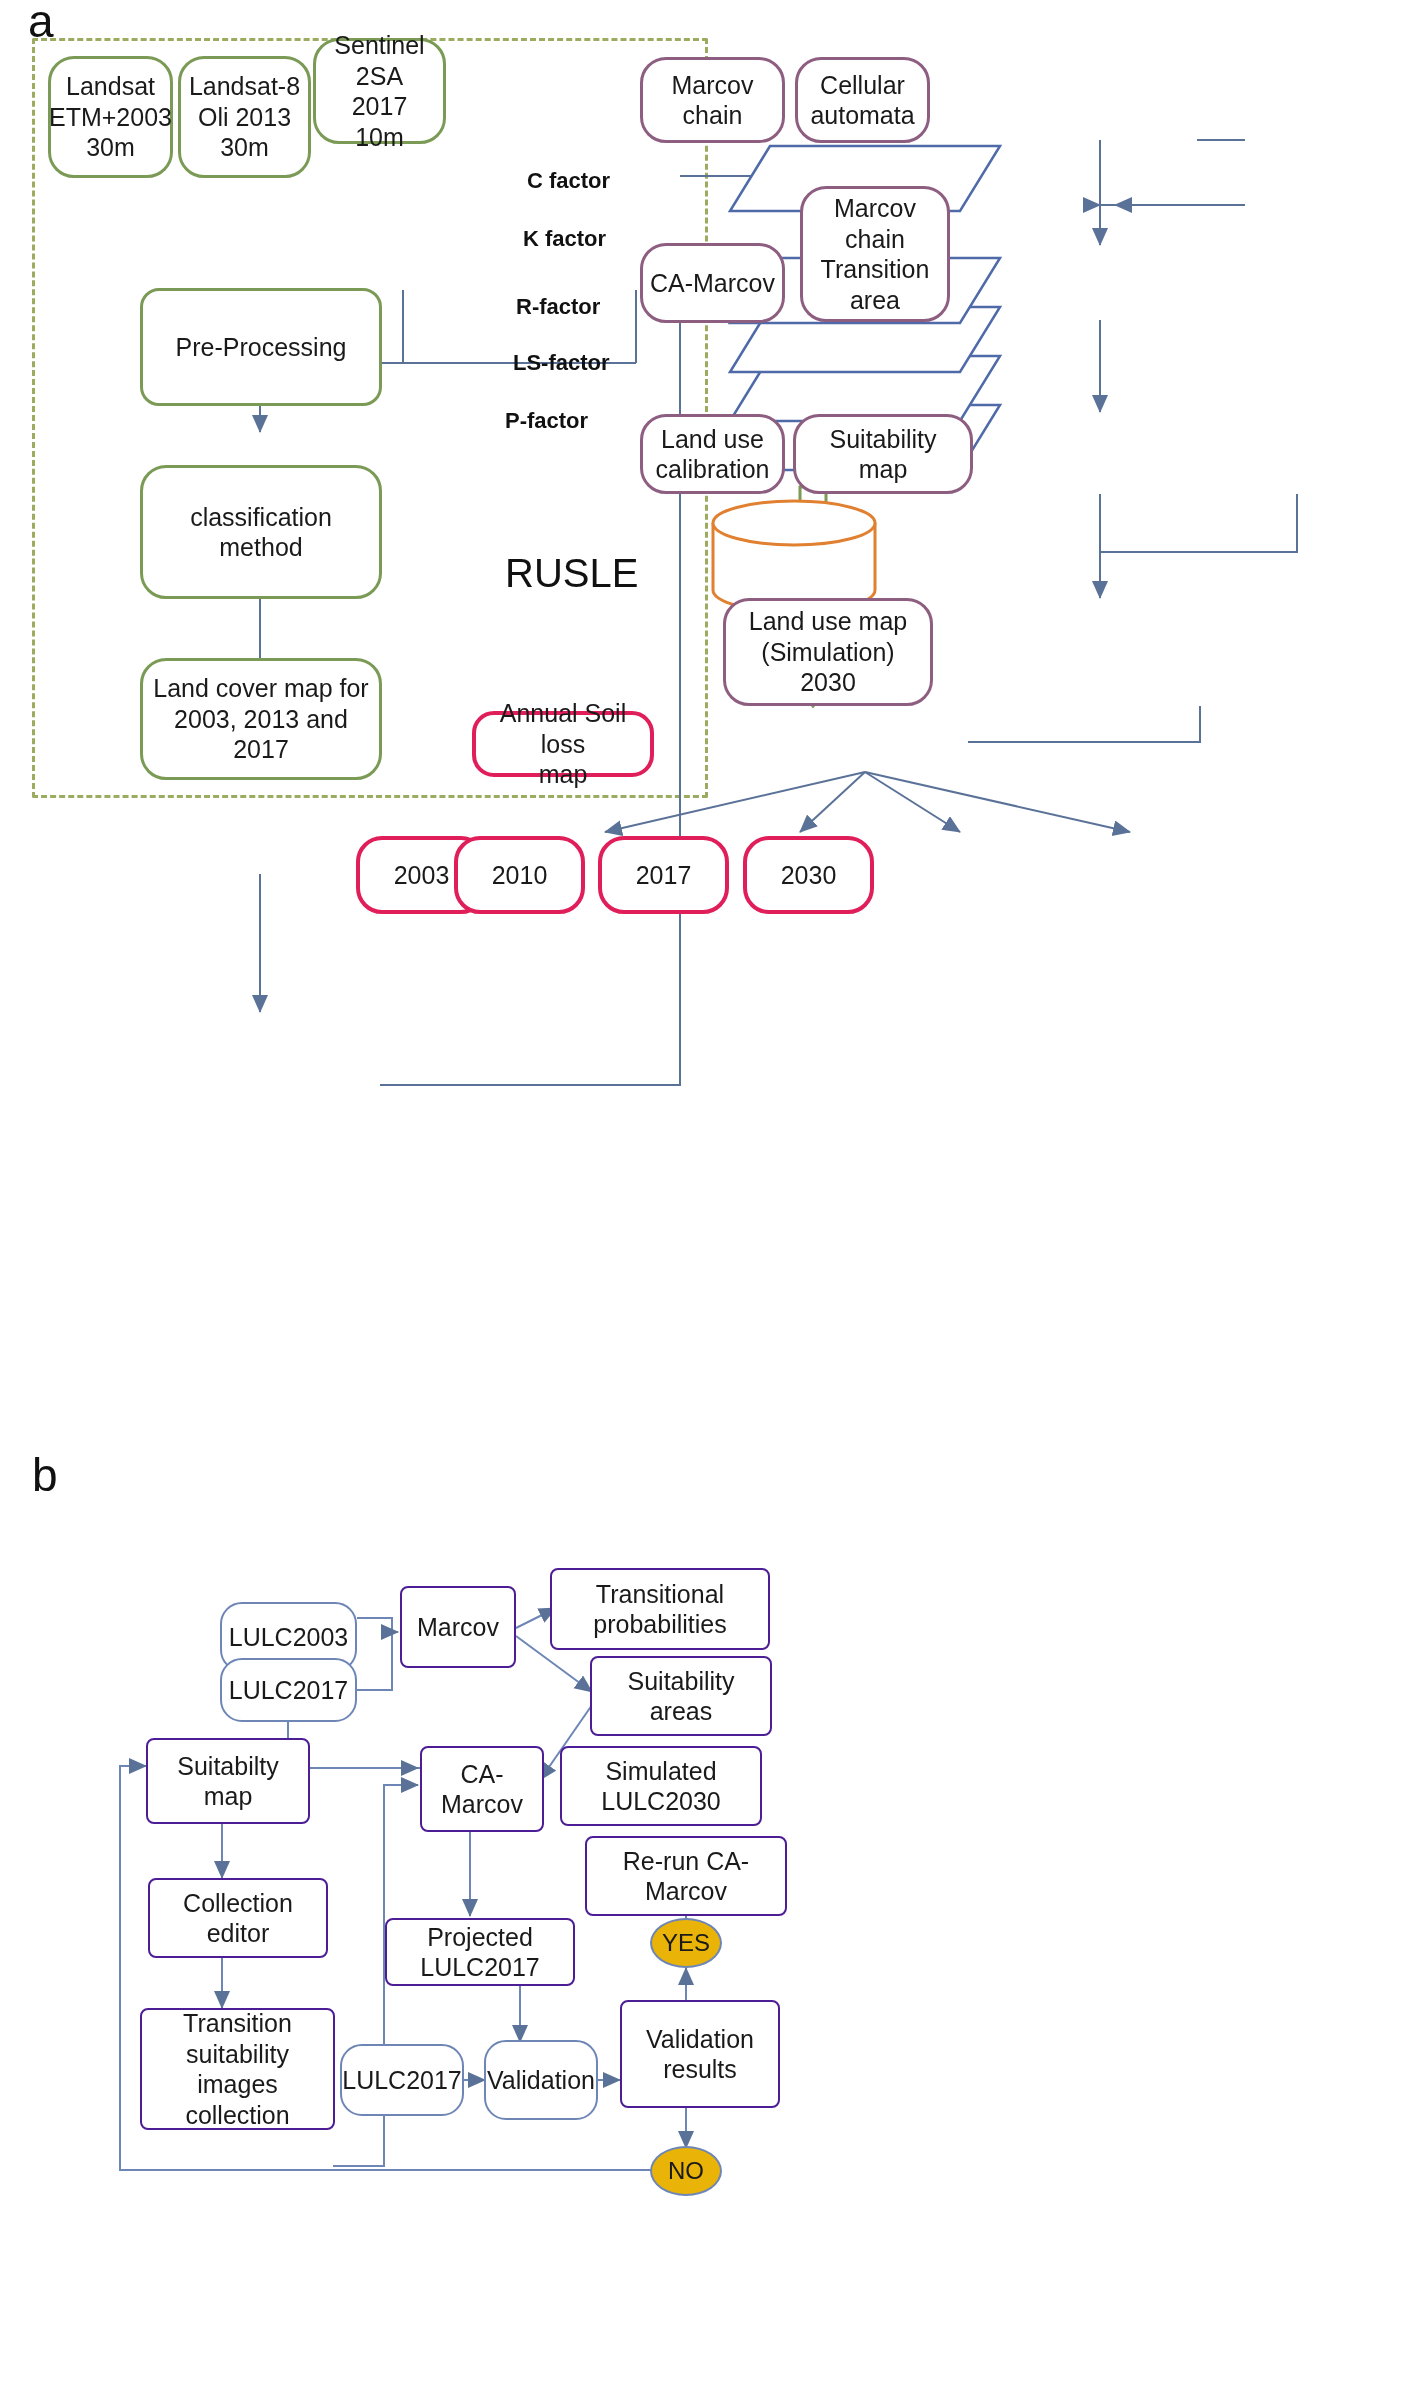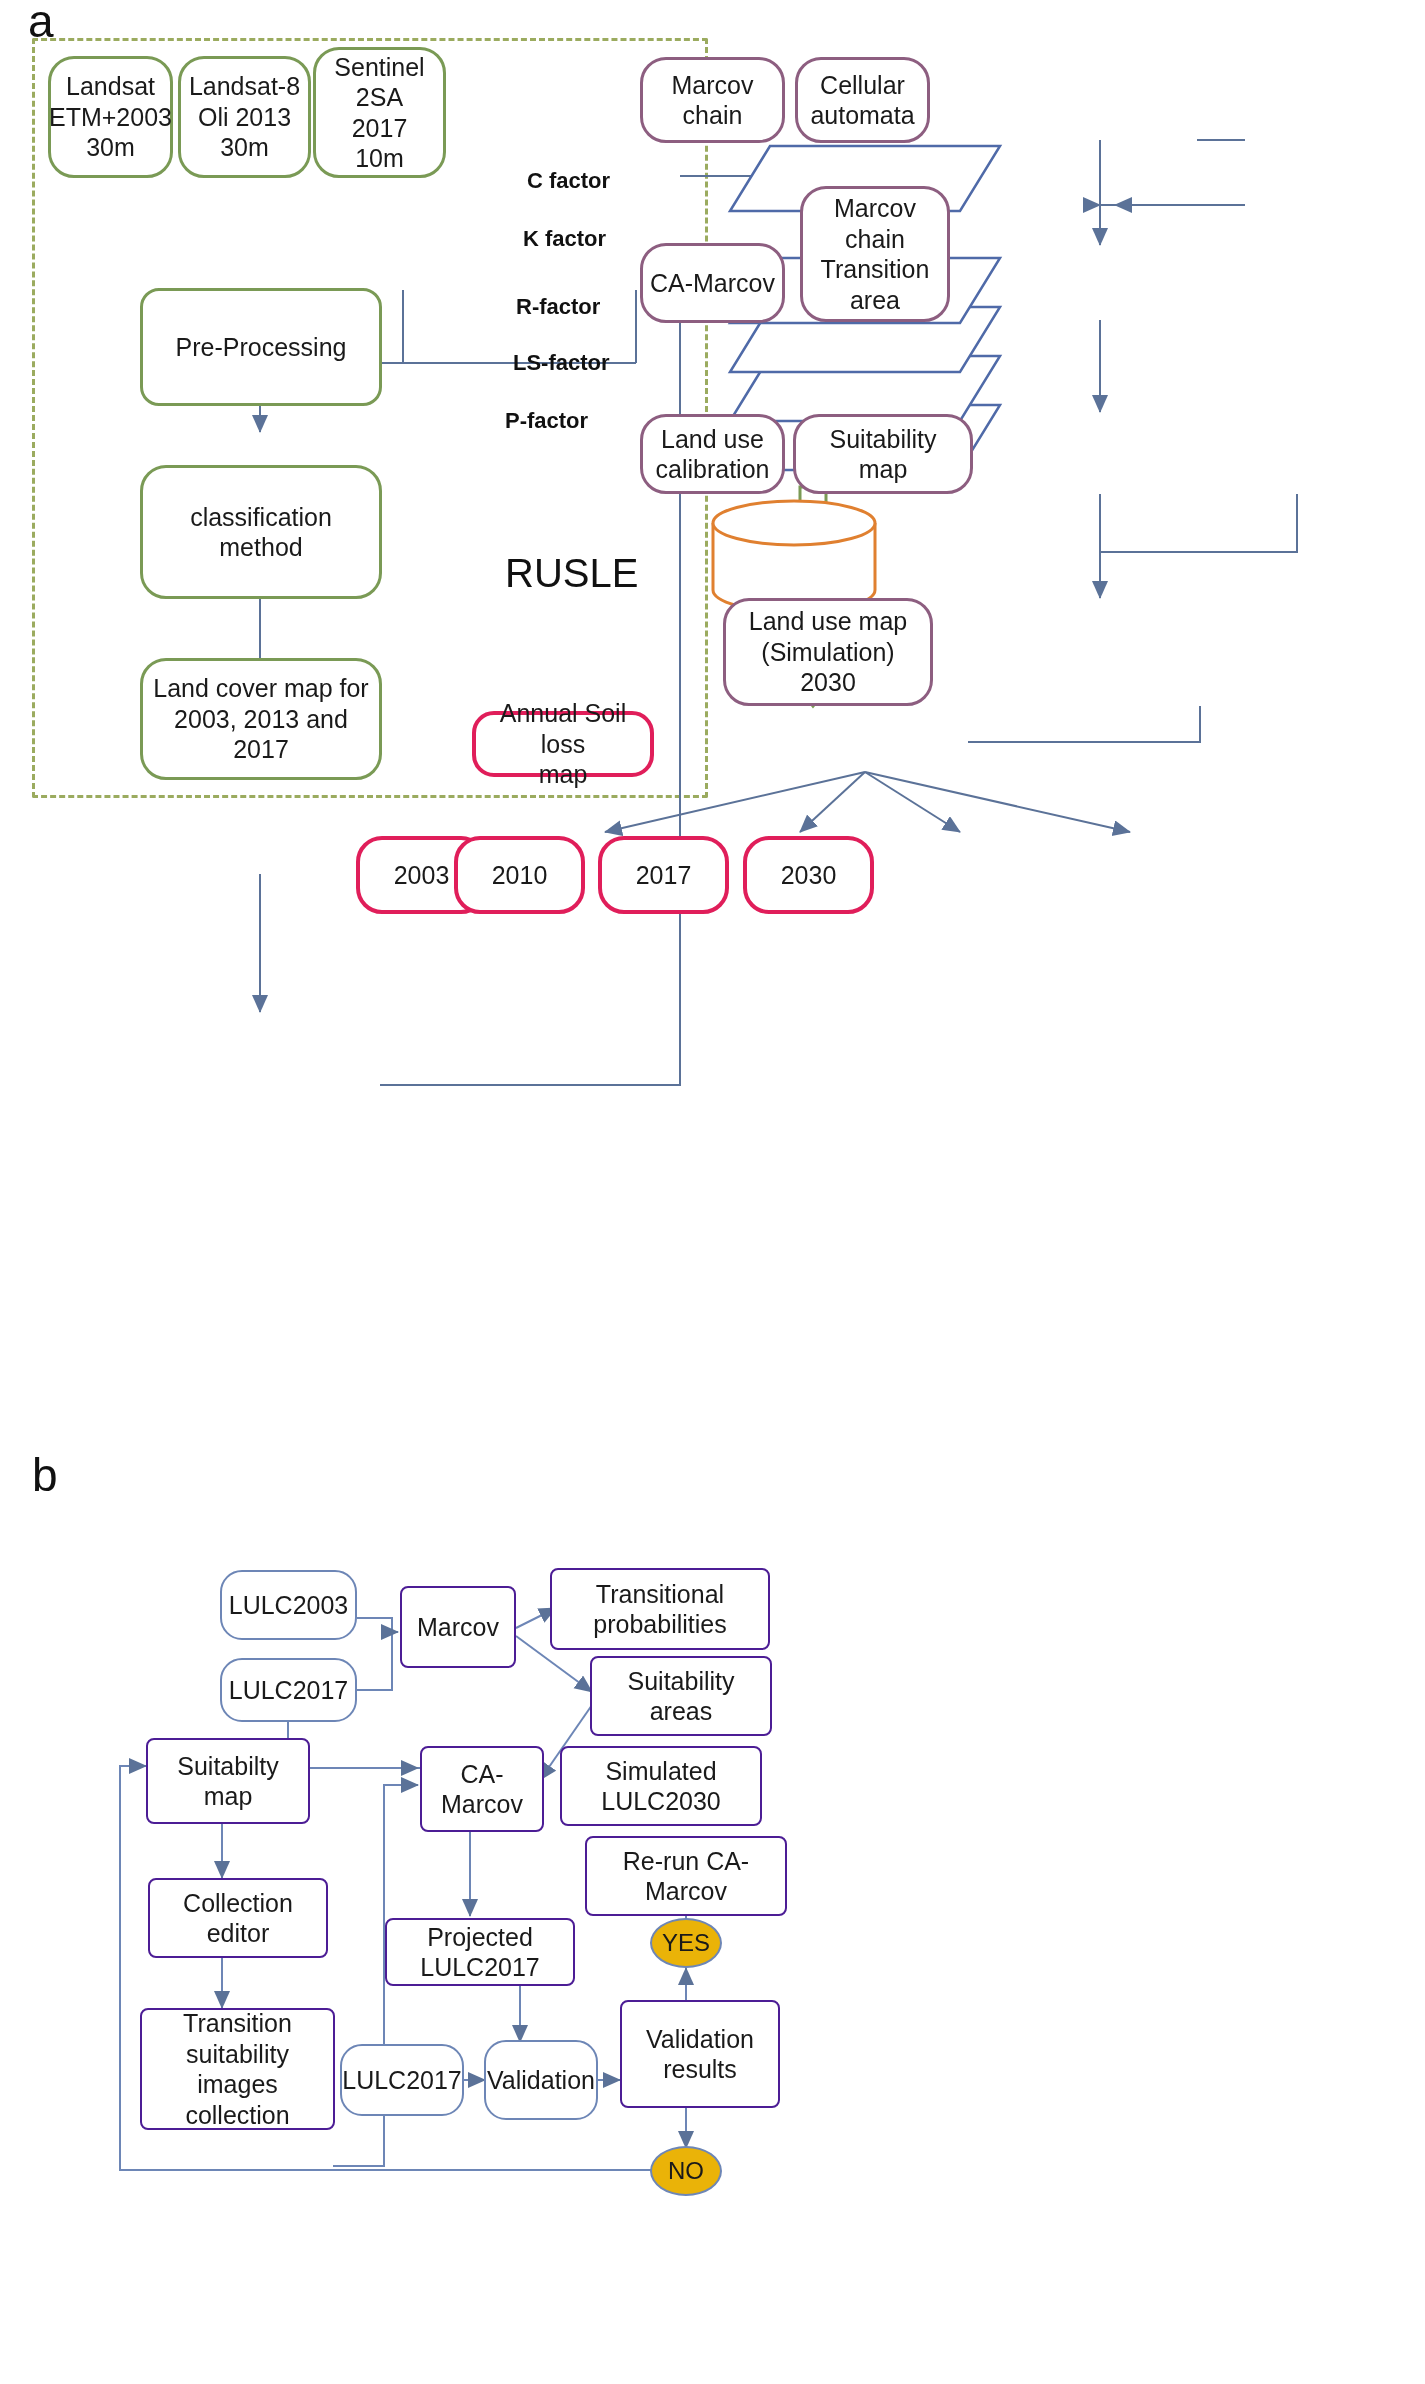--- a/index.html
+++ b/index.html
@@ -98,21 +98,21 @@
   <div class="node green" style="left:48px;top:56px;width:125px;height:122px;flex-direction:column;">
     <span>Landsat</span>
     <span>ETM+2003</span>
     <span>30m</span>
   </div>
   <div class="node green" style="left:178px;top:56px;width:133px;height:122px;flex-direction:column;">
     <span>Landsat-8</span>
     <span>Oli 2013</span>
     <span>30m</span>
   </div>
-  <div class="node green" style="left:313px;top:47px;width:133px;height:131px;flex-direction:column;">
+  <div class="node green" style="left:313px;top:38px;width:133px;height:106px;flex-direction:column;">
     <span>Sentinel</span>
     <span>2SA</span>
     <span>2017</span>
     <span>10m</span>
   </div>
 
   <div class="node green" style="left:140px;top:288px;width:242px;height:118px;border-radius:19px;">
     <span>Pre-Processing</span>
   </div>
   <div class="node green" style="left:140px;top:465px;width:242px;height:134px;flex-direction:column;">
@@ -222,21 +222,21 @@
       <path d="M686,600 L686,568" marker-end="url(#bb)"></path>
 
       <path d="M686,520 L686,492" marker-end="url(#bb)"></path>
 
       <path d="M686,708 L686,748" marker-end="url(#bb)"></path>
 
       <path d="M662,770 L120,770 L120,366 L146,366" marker-end="url(#bb)"></path>
     </g>
   </svg>
 
-  <div class="node bluerad" style="left:220px;top:170px;width:137px;height:70px;">
+  <div class="node bluerad" style="left:220px;top:202px;width:137px;height:70px;">
     <span>LULC2003</span>
   </div>
   <div class="node bluerad" style="left:220px;top:258px;width:137px;height:64px;">
     <span>LULC2017</span>
   </div>
   <div class="node bluebox" style="left:400px;top:186px;width:116px;height:82px;">
     <span>Marcov</span>
   </div>
   <div class="node bluebox" style="left:550px;top:168px;width:220px;height:82px;flex-direction:column;">
     <span>Transitional</span>

